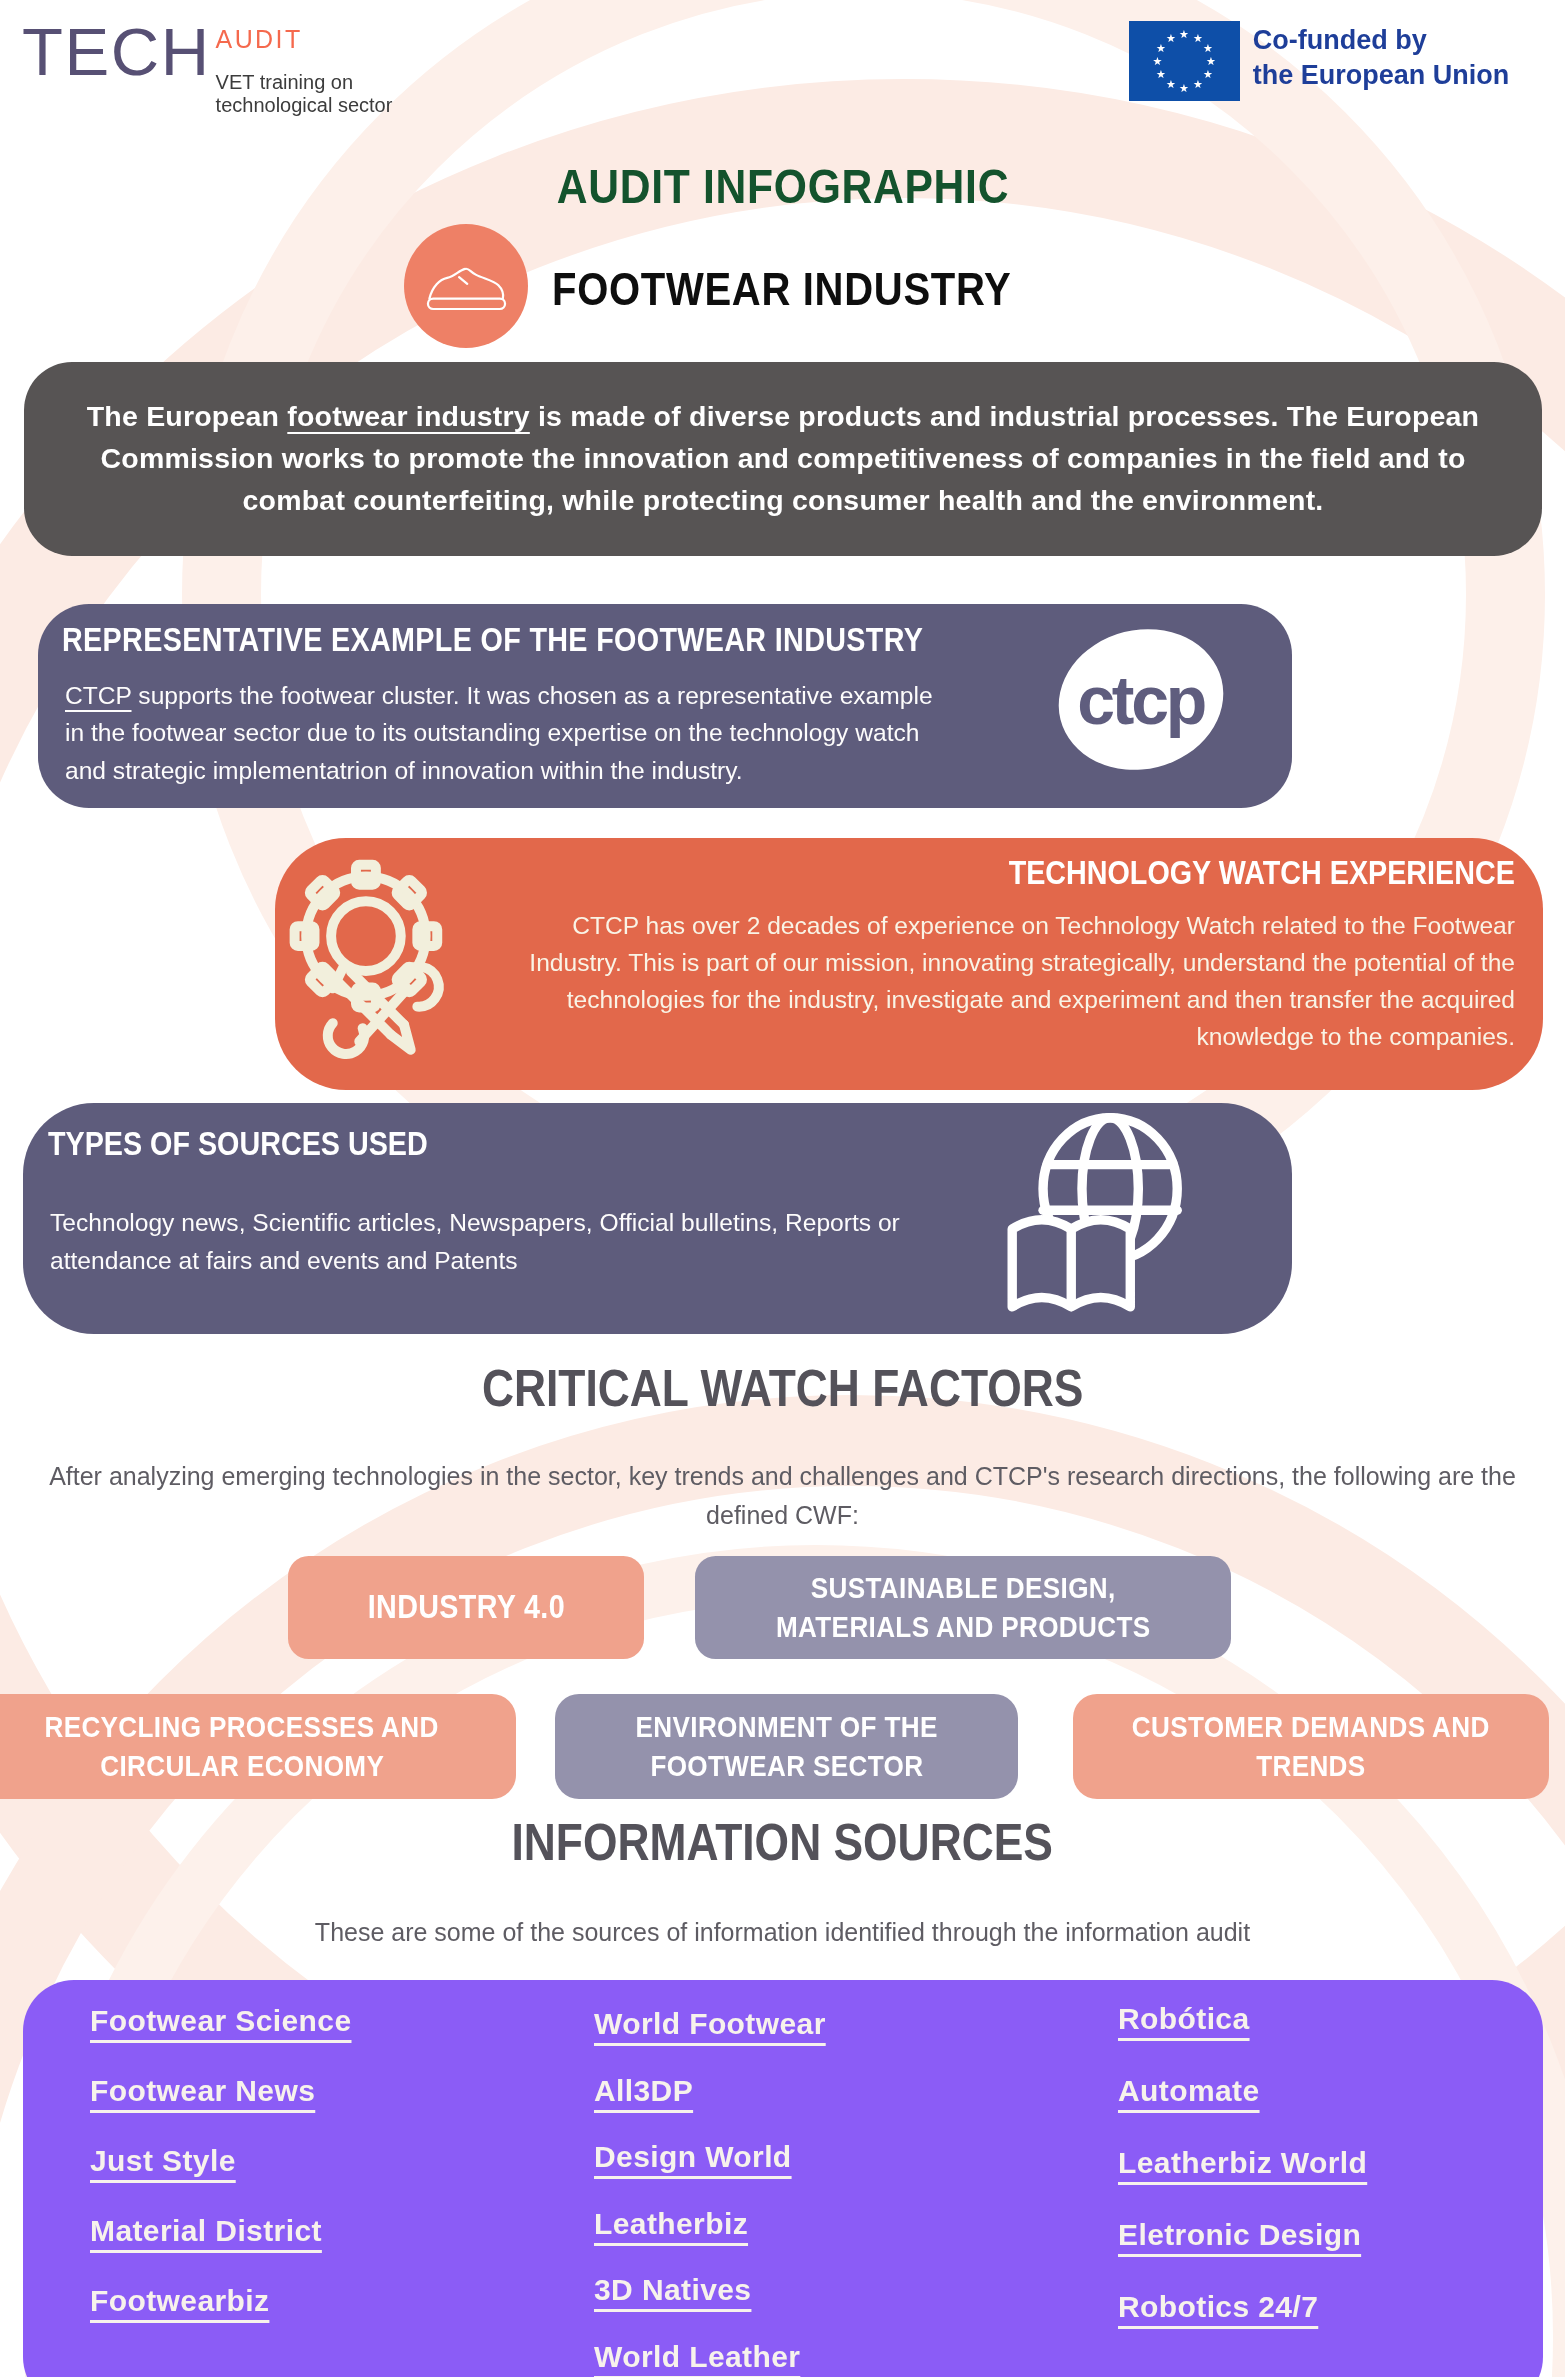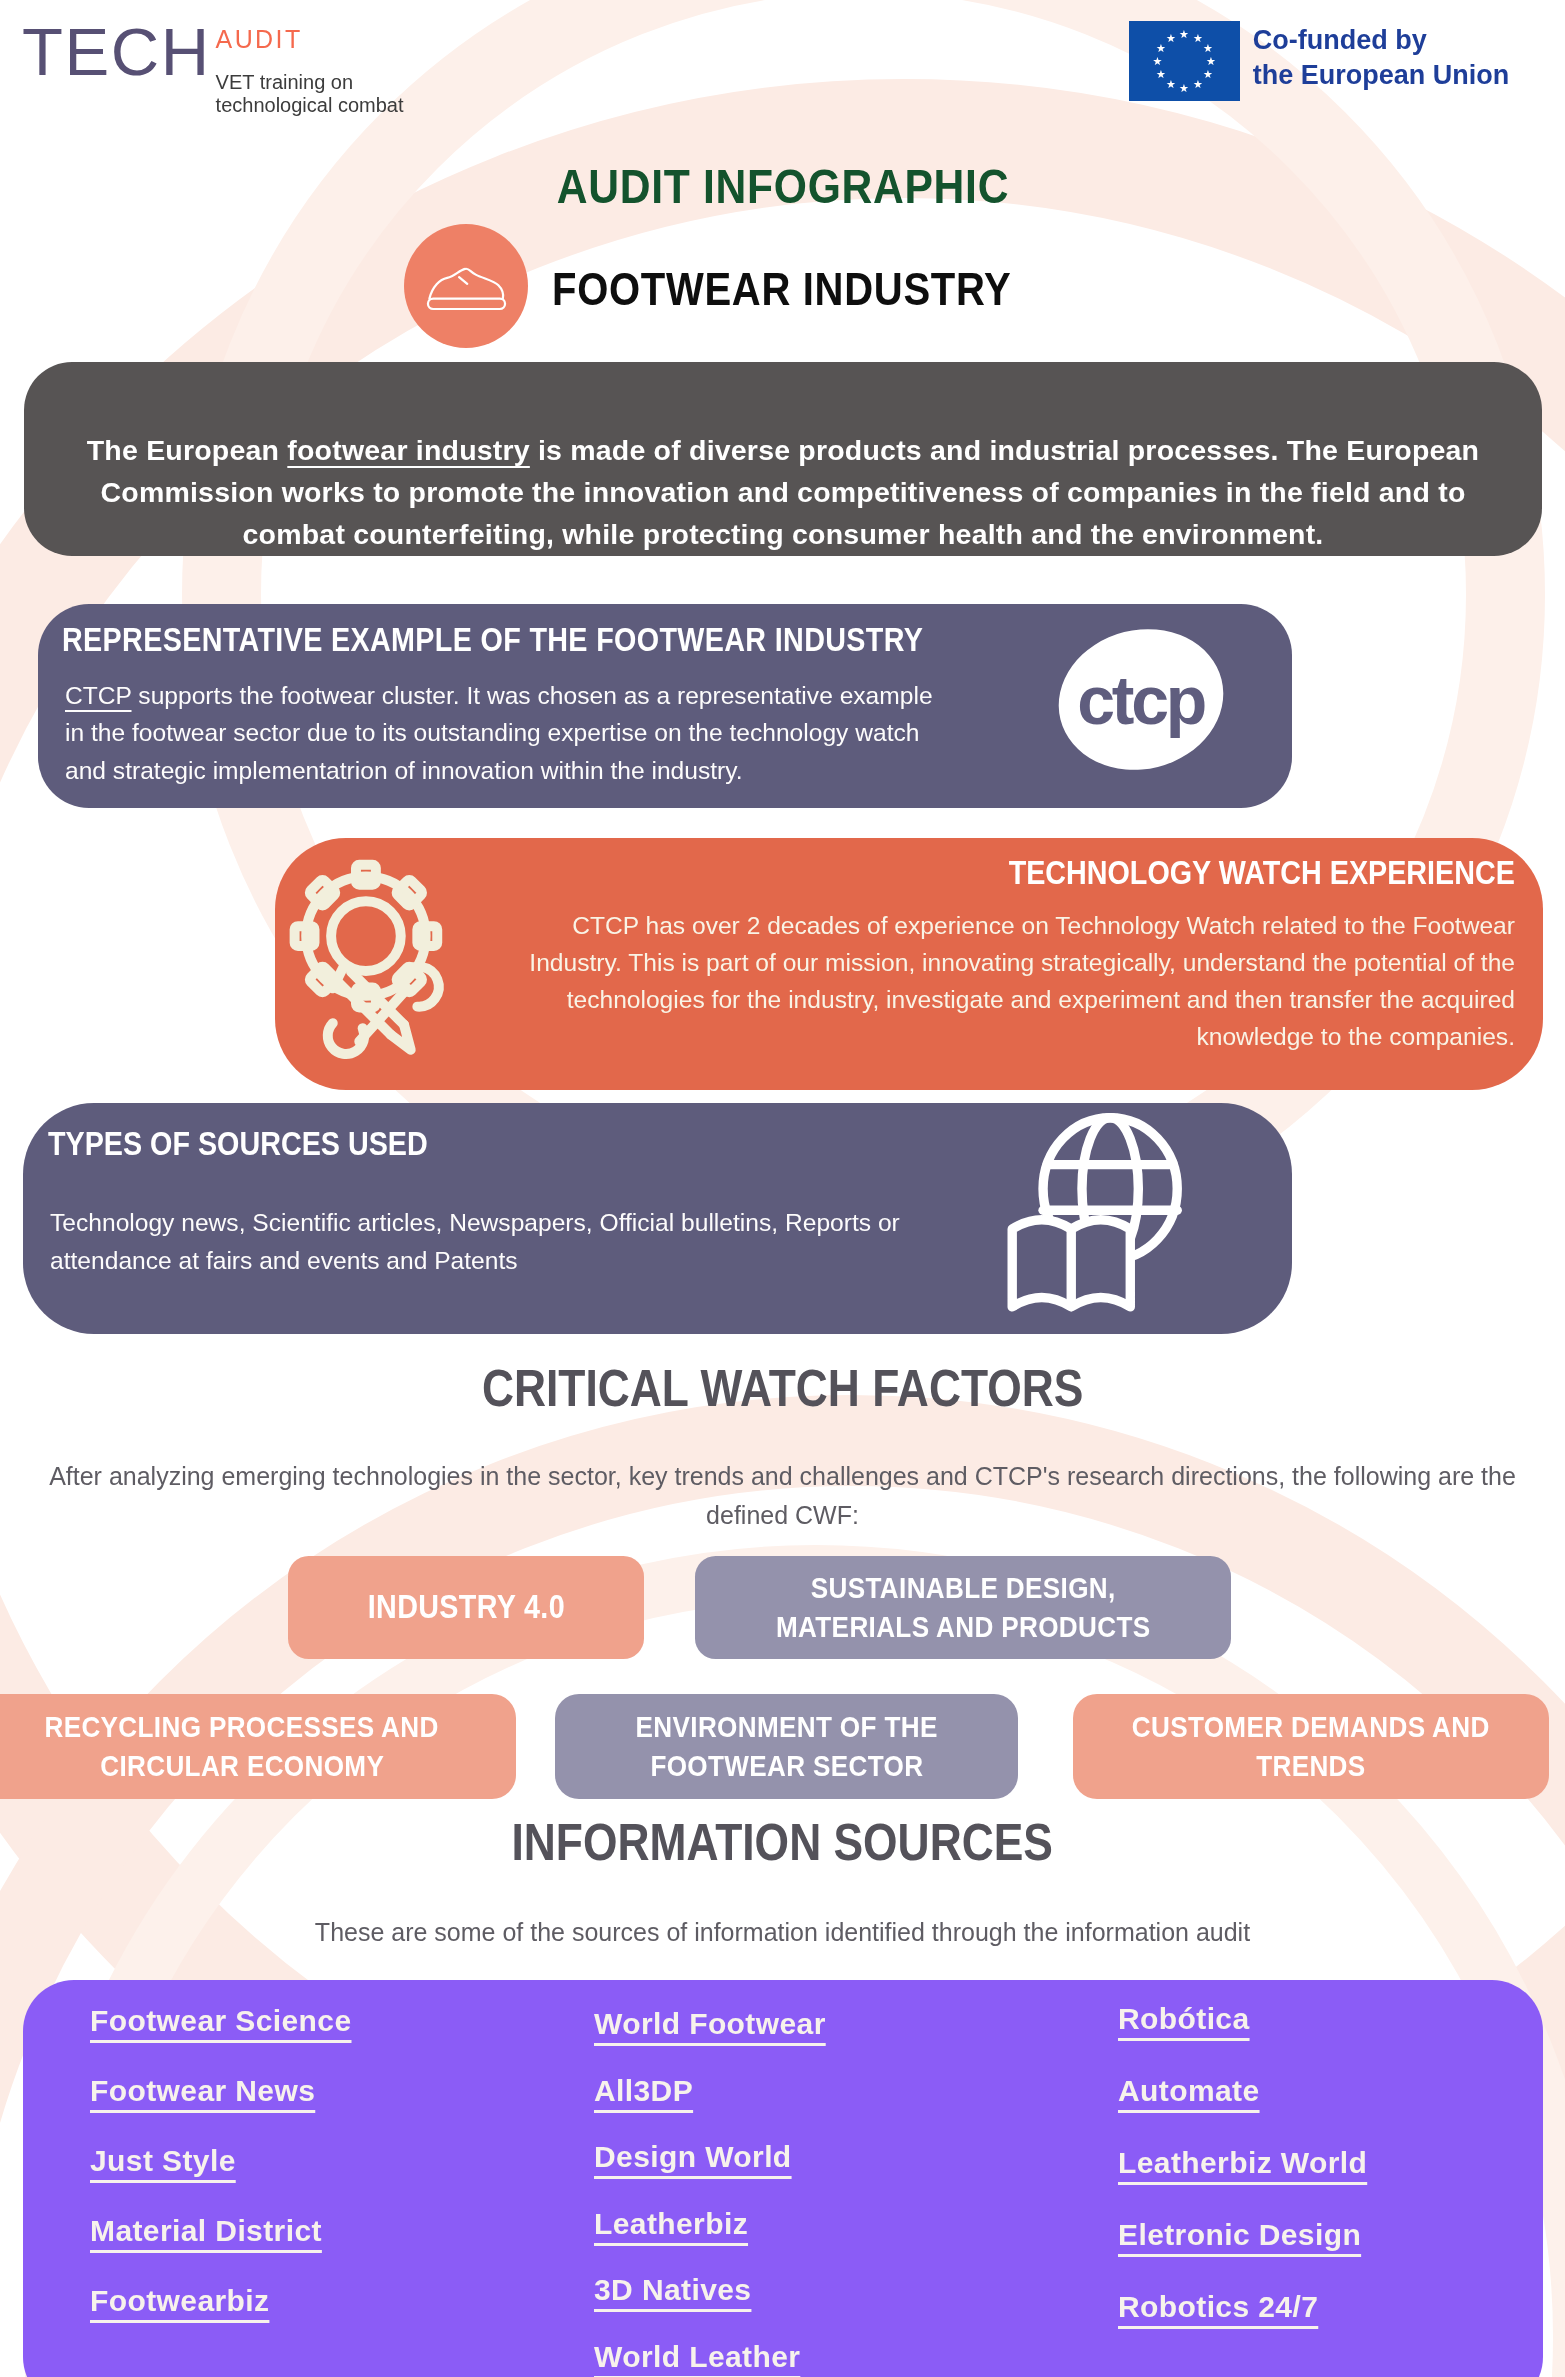--- a/index.html
+++ b/index.html
@@ -31,21 +31,21 @@
   .eu-text{margin-left:12.7px;font-size:27px;font-weight:700;color:#1E3E99;line-height:1.3;padding-top:1.6px;}
   
   .cond{display:inline-block;font-weight:800;transform:scaleX(.87);transform-origin:center;}
   .cond-l{transform-origin:left center;}
   .cond-r{transform-origin:right center;}
   #main-title{position:absolute;left:0;top:158px;width:100%;text-align:center;font-size:49px;color:#14532d;letter-spacing:0.8px;}
   #shoe-circle{position:absolute;left:404px;top:224px;width:124px;height:124px;border-radius:50%;background:#EE8066;display:flex;align-items:center;justify-content:center;}
   #industry-title{position:absolute;left:552px;top:262px;font-size:46px;color:#0e0e0e;letter-spacing:0.8px;white-space:nowrap;}
   
   #intro-box{position:absolute;left:24px;top:362px;width:1518px;height:194px;border-radius:48px;background:#575454;
-    display:flex;align-items:flex-end;justify-content:center;}
+    display:flex;align-items:center;justify-content:center;}
   #intro-box .txt{width:1426px;text-align:center;color:#ffffff;font-size:28.5px;font-weight:700;line-height:1.47;letter-spacing:0.2px;}
   .ul{text-decoration:underline;text-underline-offset:5.5px;text-decoration-thickness:2px;}
   
   #rep-box{position:absolute;left:38px;top:604px;width:1254px;height:204px;border-radius:51px;background:#5E5C7C;color:#fff;}
   #rep-box .bx-title{position:absolute;left:24px;top:17.4px;font-size:33px;letter-spacing:0.4px;white-space:nowrap;}
   #rep-box .bx-body{position:absolute;left:27px;top:73px;width:884px;font-size:24.6px;font-weight:400;line-height:1.52;color:#fdfcfc;}
   #ctcp-logo{position:absolute;left:1020px;top:26px;width:166px;height:139px;background:#ffffff;border-radius:50%;
     transform:rotate(-14deg);display:flex;align-items:center;justify-content:center;}
   #ctcp-logo span{transform:rotate(14deg);font-size:68px;font-weight:800;color:#5F5D7E;letter-spacing:-3.2px;}
   
@@ -93,21 +93,21 @@
   <div class="ring" id="ring-upper"></div>
   <div class="ring" id="ring-big"></div>
   <div class="ring" id="ring-inner"></div>
 
   <div id="logo">
     <div class="logo-tech">TECH</div>
     <div class="logo-right">
       <div class="logo-grow">AUDIT</div>
       <div class="logo-tag">
         <div>VET training on</div>
-        <div>technological combat</div>
+        <div>technological sector</div>
       </div>
     </div>
   </div>
 
   <div id="eu">
     <div class="eu-flag">
       <span class="st">★</span>
       <span class="st">★</span>
       <span class="st">★</span>
       <span class="st">★</span>

